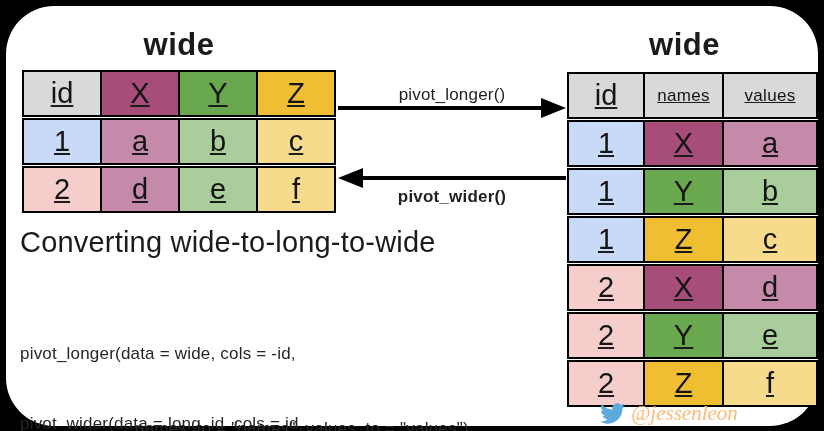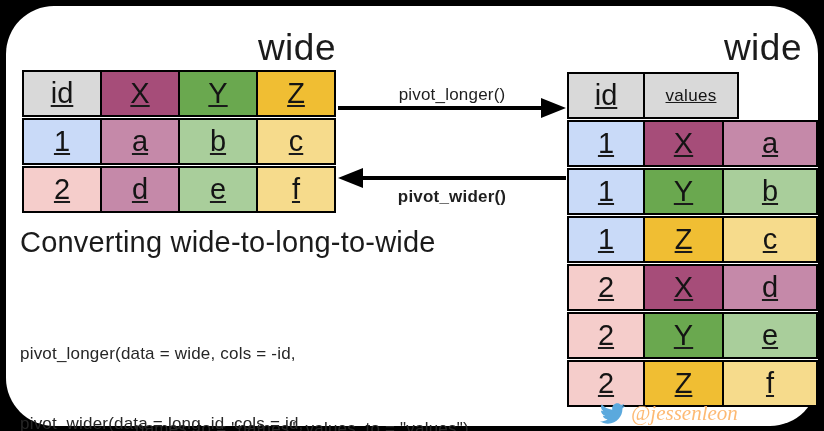--- a/index.html
+++ b/index.html
@@ -11,21 +11,21 @@
     font-family:"Liberation Sans", sans-serif;
     color:#1b1b1b;
   }
   .frame {
     position:absolute; left:6px; top:6px; right:6px; bottom:5px;
     background:#fff; border-radius:48px;
   }
   .abs { position:absolute; }
 
   
-  .tbl-title { font-size:37px; text-align:right; letter-spacing:0.5px; }
+  .tbl-title { font-size:31px; text-align:center; letter-spacing:0.5px;font-weight:bold; }
   #title-wide { left:22px; top:27px; width:314px; }
   #title-long { left:567px; top:27px; width:235px; }
 
   
   .dtable { position:absolute;text-decoration:underline; }
   .trow { display:flex; }
   .trow + .trow { margin-top:1px; }
   .cell {
     box-sizing:border-box; border:2px solid #000; height:47px;
     display:flex; align-items:center; justify-content:center;
@@ -85,20 +85,21 @@
     <div class="cell" style="background-color: rgb(245, 205, 203);">2</div>
     <div class="cell" style="background-color: rgb(197, 137, 169);">d</div>
     <div class="cell" style="background-color: rgb(169, 206, 155);">e</div>
     <div class="cell" style="background-color: rgb(246, 219, 140);">f</div>
   </div>
 </div>
 
 <div class="dtable" id="long-table">
   <div class="trow">
     <div class="cell c0" style="background-color: rgb(217, 217, 217);">id</div>
+    <div class="cell c1 small" style="background-color: rgb(217, 217, 217);">names</div>
     <div class="cell c2 small" style="background-color: rgb(217, 217, 217);">values</div>
   </div>
   <div class="trow">
     <div class="cell c0" style="background-color: rgb(201, 218, 248);">1</div>
     <div class="cell c1" style="background-color: rgb(166, 77, 121);">X</div>
     <div class="cell c2" style="background-color: rgb(197, 137, 169);">a</div>
   </div>
   <div class="trow">
     <div class="cell c0" style="background-color: rgb(201, 218, 248);">1</div>
     <div class="cell c1" style="background-color: rgb(106, 168, 79);">Y</div>

